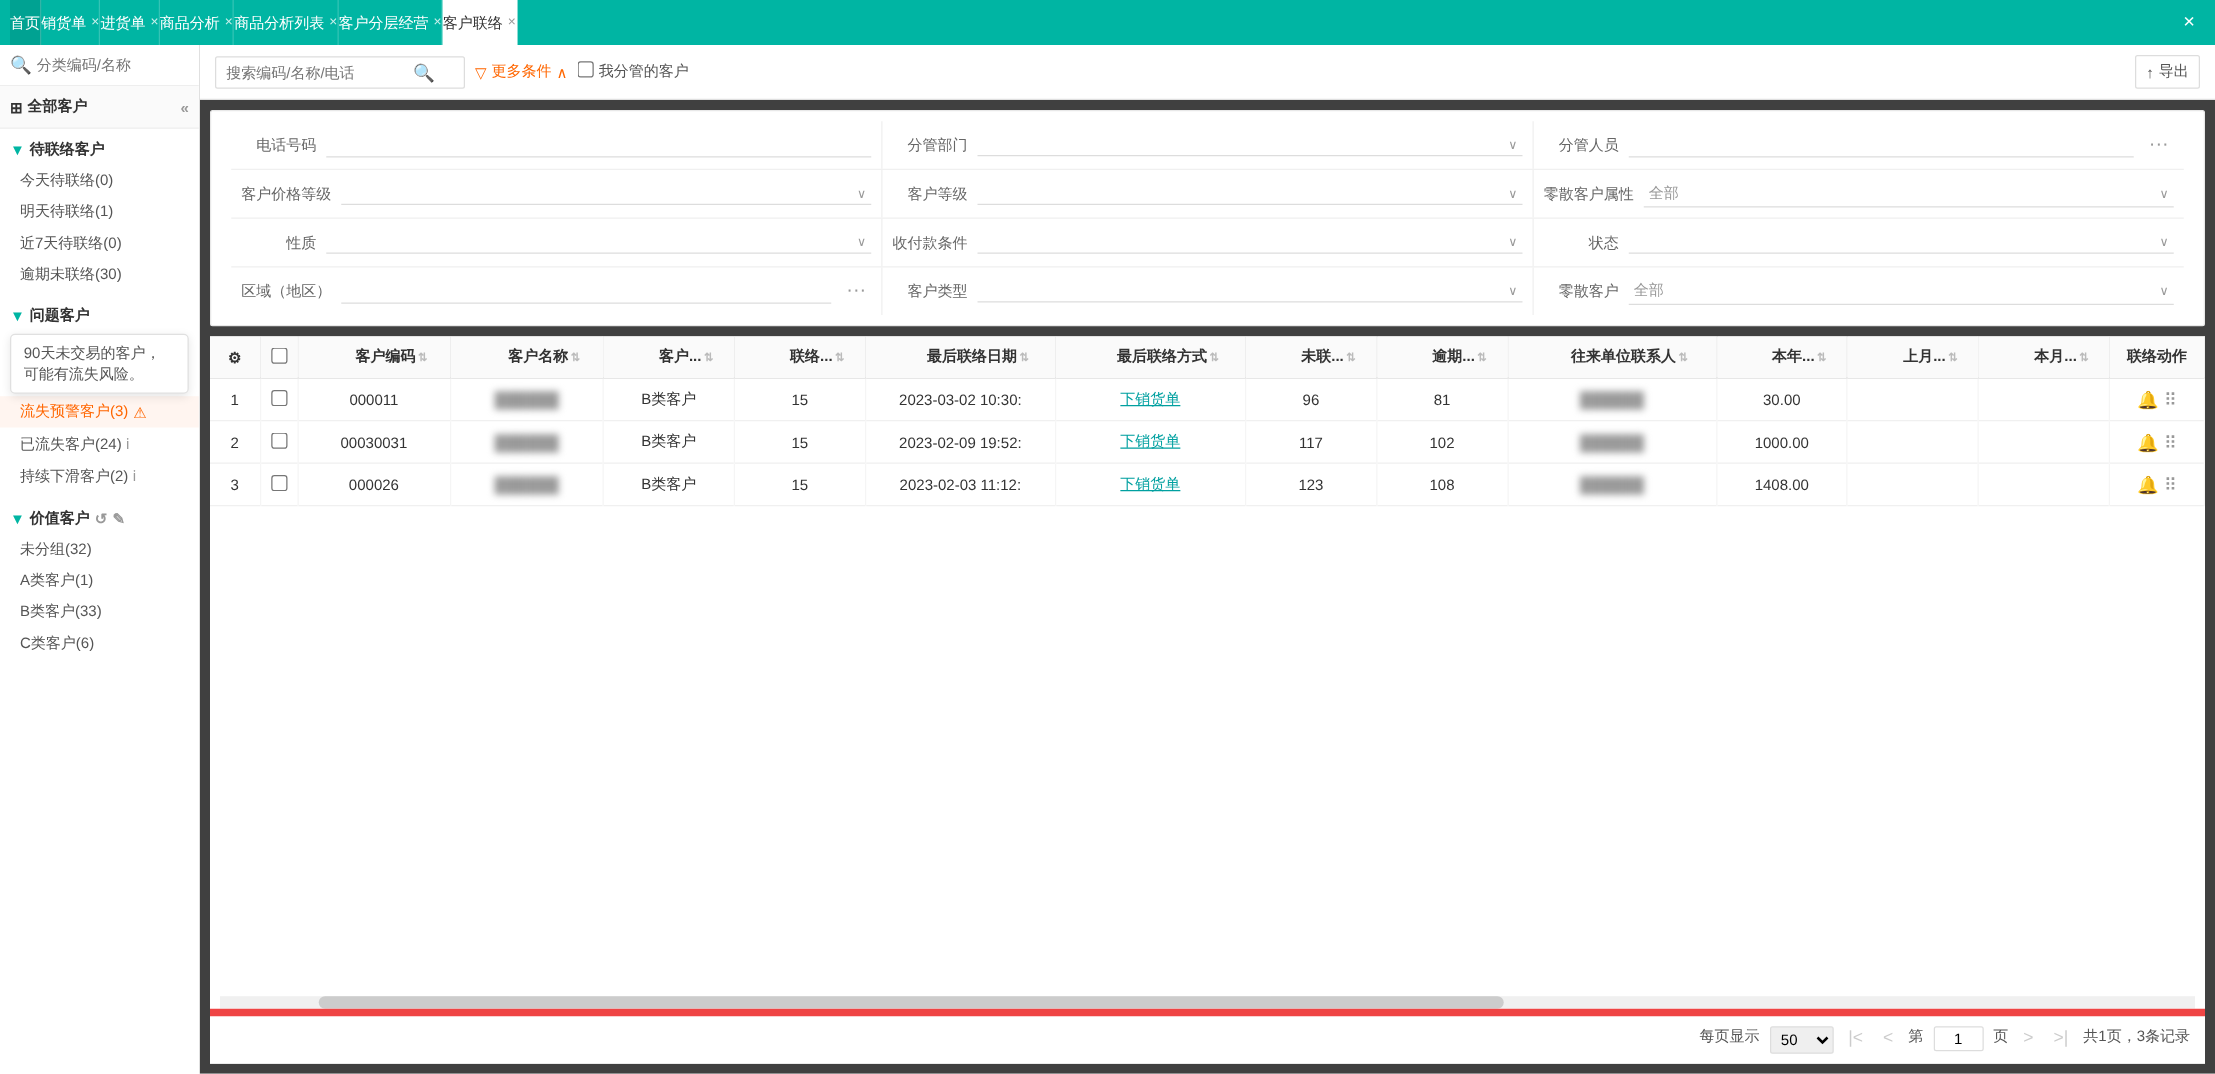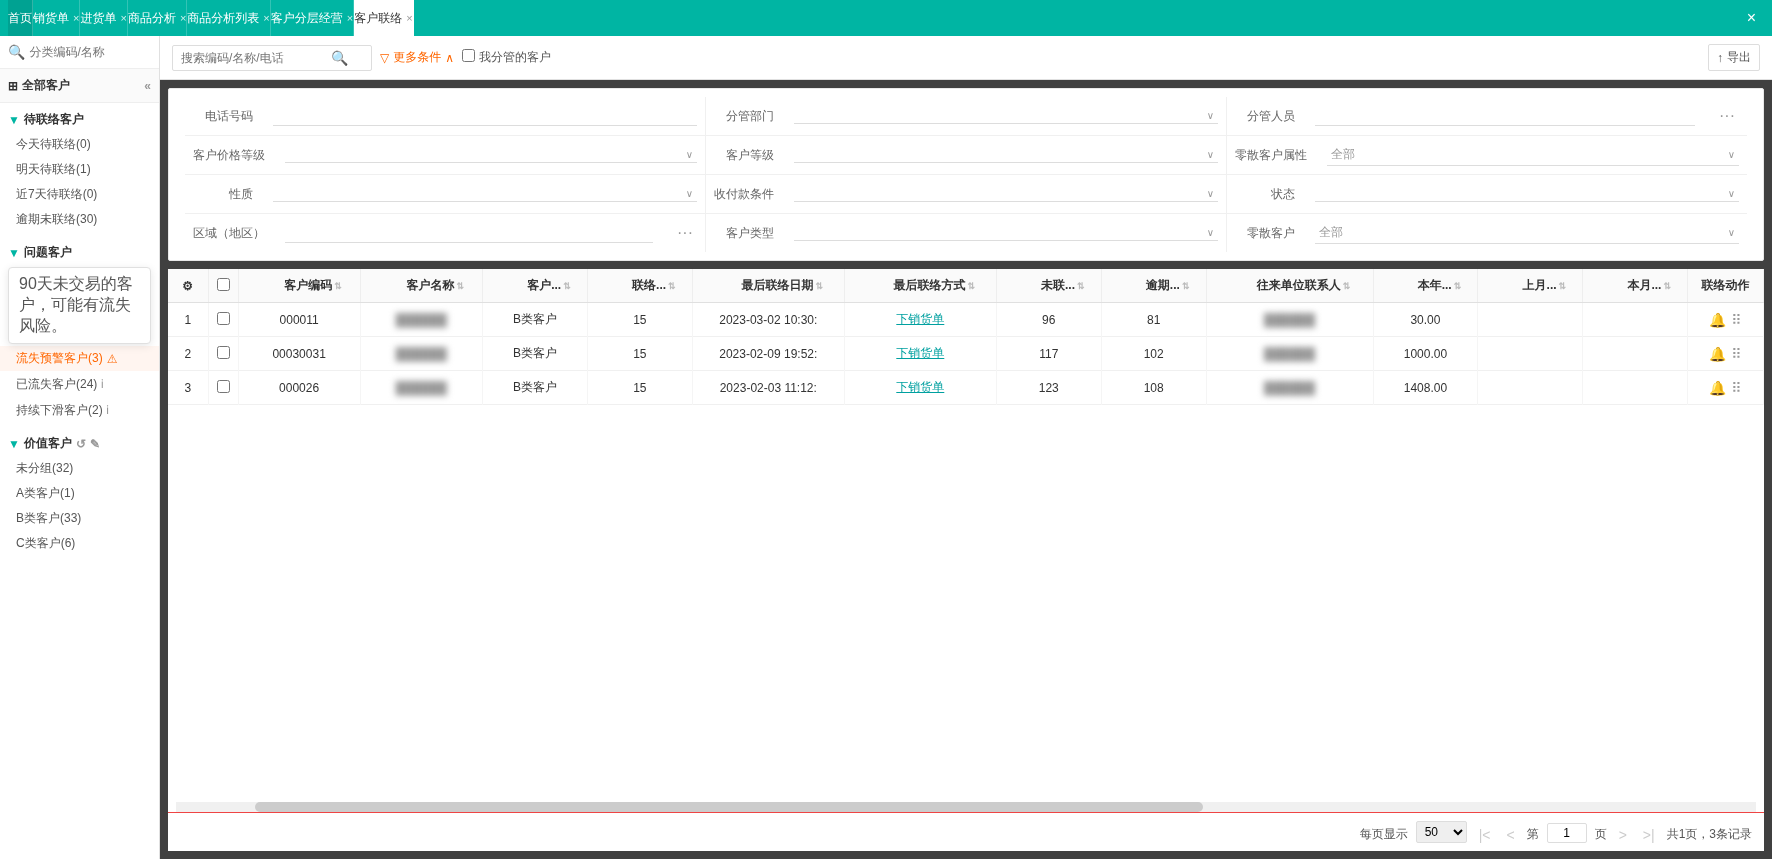--- a/index.html
+++ b/index.html
@@ -53,21 +53,21 @@
       display: flex; align-items: center; gap: 4px;
       padding: 4px 8px; color: #333; font-weight: bold; cursor: pointer;
     }
     .sidebar-item {
       padding: 4px 8px 4px 16px; cursor: pointer; color: #555;
       white-space: nowrap; overflow: hidden; text-overflow: ellipsis;
     }
     .sidebar-item.active { color: #ff6600; background: #fff5f0; }
     .tooltip-hint {
       background: #fff; border: 1px solid #e0e0e0; border-radius: 4px;
-      padding: 6px 10px; font-size: 16px; color: #555;
+      padding: 6px 10px; font-size: 12px; color: #555;
       box-shadow: 0 2px 8px rgba(0,0,0,0.1);
       margin: 2px 8px; position: relative;
     }
 
     
     .content-area {
       flex: 1; display: flex; flex-direction: column;
       background: #404040; overflow: hidden;
     }
 
@@ -99,21 +99,21 @@
     .filter-panel {
       background: #fff; border: 1px solid #e8e8e8; border-radius: 2px;
       margin: 8px; padding: 8px 16px;
     }
     .filter-row {
       display: flex; align-items: center; gap: 0;
       border-bottom: 1px solid #f0f0f0; min-height: 38px;
     }
     .filter-row:last-child { border-bottom: none; }
     .filter-cell {
-      flex: 1; display: flex; align-items: center; gap: 20px;
+      flex: 1; display: flex; align-items: center; gap: 8px;
       padding: 4px 8px; min-height: 38px;
       border-right: 1px solid #f0f0f0;
       justify-content: space-between;
     }
     .filter-cell:last-child { border-right: none; }
     .filter-label { color: #666; white-space: nowrap; min-width: 60px; text-align: right; }
     .filter-input {
       flex: 1; border: none; outline: none; border-bottom: 1px solid #ddd;
       font-size: 12px; padding: 2px 4px; color: #333;
     }
@@ -152,22 +152,22 @@
       padding: 8px 6px; text-align: center; color: #333; white-space: nowrap;
       border-right: 1px solid #f5f5f5;
     }
     .link-text { color: #00a0a0; cursor: pointer; text-decoration: underline; }
     .blurred { filter: blur(3px); color: #999; user-select: none; }
     .action-icons { display: flex; align-items: center; justify-content: center; gap: 4px; }
     .action-icon { color: #999; cursor: pointer; font-size: 14px; }
 
     
     .table-footer {
-      display: flex; align-items: flex-end; justify-content: flex-end;
-      padding: 8px 12px; background: #fff; border-top: 1px solid #ef4444;
+      display: flex; align-items: flex-start; justify-content: flex-end;
+      padding: 8px 12px; background: #fff; border-top: 6px solid #ef4444;
       gap: 8px; color: #555;
     }
     .page-size-select {
       border: 1px solid #ddd; padding: 2px 4px; border-radius: 2px; font-size: 12px;
     }
     .page-nav-btn { cursor: pointer; color: #555; font-size: 14px; padding: 0 4px; }
     .page-nav-btn.disabled { color: #ccc; cursor: default; }
     .page-num-input {
       border: 1px solid #ddd; padding: 2px 6px; border-radius: 2px; width: 40px; text-align: center;
     }

